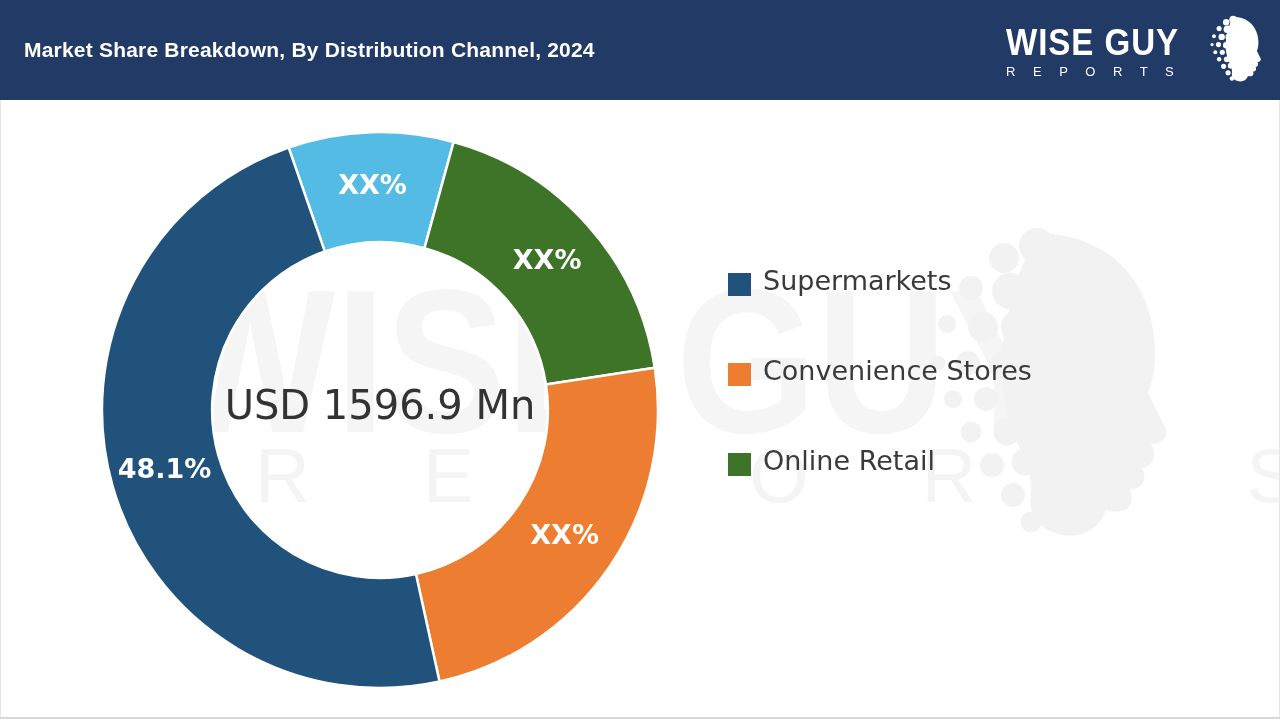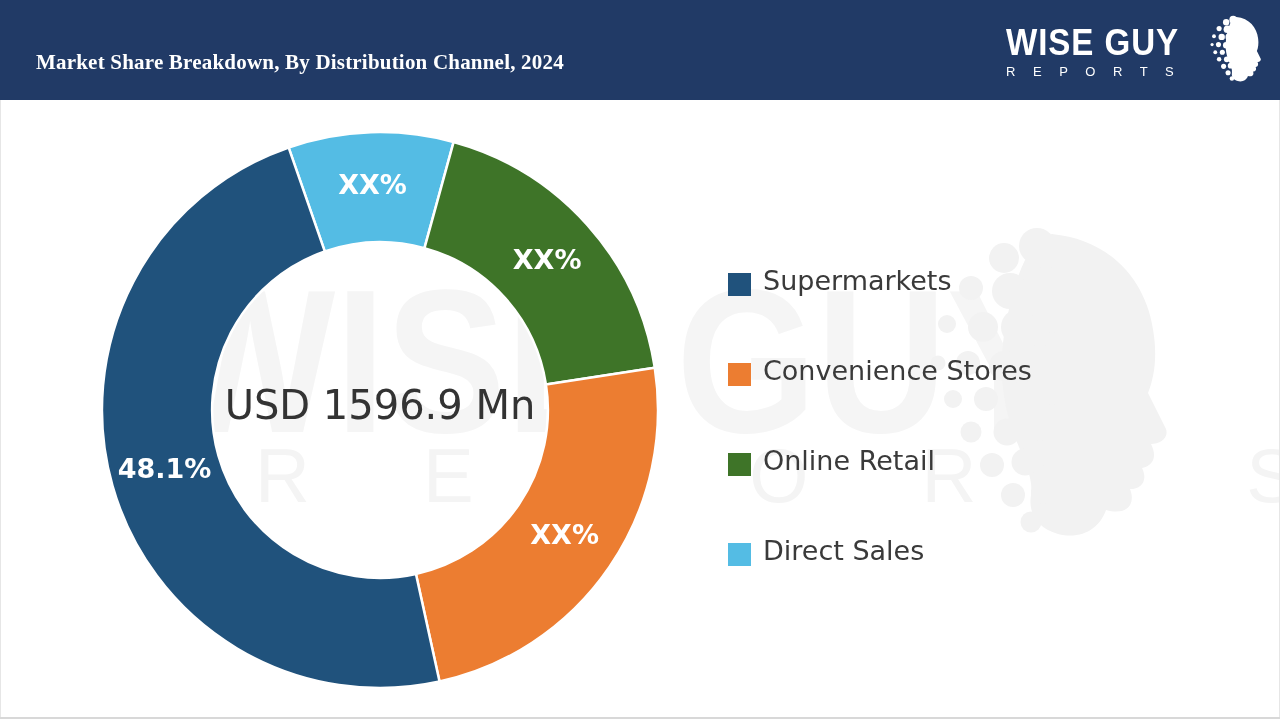--- a/index.html
+++ b/index.html
@@ -2,23 +2,23 @@
 <html><head>
 <meta charset="utf-8">
 <style>
   html,body{margin:0;padding:0;}
   body{width:1280px;height:720px;background:#ffffff;overflow:hidden;
        font-family:"DejaVu Sans","Liberation Sans",sans-serif;}
   .stage{position:relative;width:1280px;height:720px;background:#ffffff;}
 
   
   .hdr{position:absolute;left:0;top:0;width:1280px;height:100px;background:#213A66;z-index:5;}
-  .hdr h1{position:absolute;left:24px;top:0;height:100px;display:flex;align-items:center;margin:12px;
+  .hdr h1{position:absolute;left:24px;top:0;height:100px;display:flex;align-items:center;margin:0;
           color:#ffffff;font-size:21px;font-weight:bold;letter-spacing:.2px;
-          font-family:Liberation Serif, serif;}
+          font-family:Liberation Sans, sans-serif;}
   .logo{position:absolute;right:18px;top:8px;height:86px;display:flex;align-items:center;color:#ffffff;}
   .logo-text{text-align:left;margin-right:4px;}
   .logo-line1{font-family:"Liberation Sans",sans-serif;font-weight:bold;font-size:36px;
               letter-spacing:1px;transform:scaleX(.92);transform-origin:left center;line-height:1;}
   .logo-line2{font-family:"Liberation Sans",sans-serif;font-size:13px;letter-spacing:7px;
               margin-top:4px;line-height:1;}
   .logo svg{display:block;}
 
   
   .wm-big{position:absolute;left:165px;top:258px;z-index:0;color:#f5f5f5;
@@ -124,22 +124,18 @@
         <span class="legend-label">Supermarkets</span>
       </div>
       <div class="legend-item">
         <span class="swatch" style="background: rgb(236, 125, 49);"></span>
         <span class="legend-label">Convenience Stores</span>
       </div>
       <div class="legend-item">
         <span class="swatch" style="background: rgb(62, 116, 40);"></span>
         <span class="legend-label">Online Retail</span>
       </div>
-      <div class="legend-item">
-        <span class="swatch" style="background: rgb(84, 188, 228);"></span>
-        <span class="legend-label">Direct Sales</span>
-      </div>
     </div>
 
   <div class="footer-line"></div>
   <div class="edge-line" style="left:0"></div>
   <div class="edge-line" style="right:0"></div>
 </div>
 
 </body></html>

